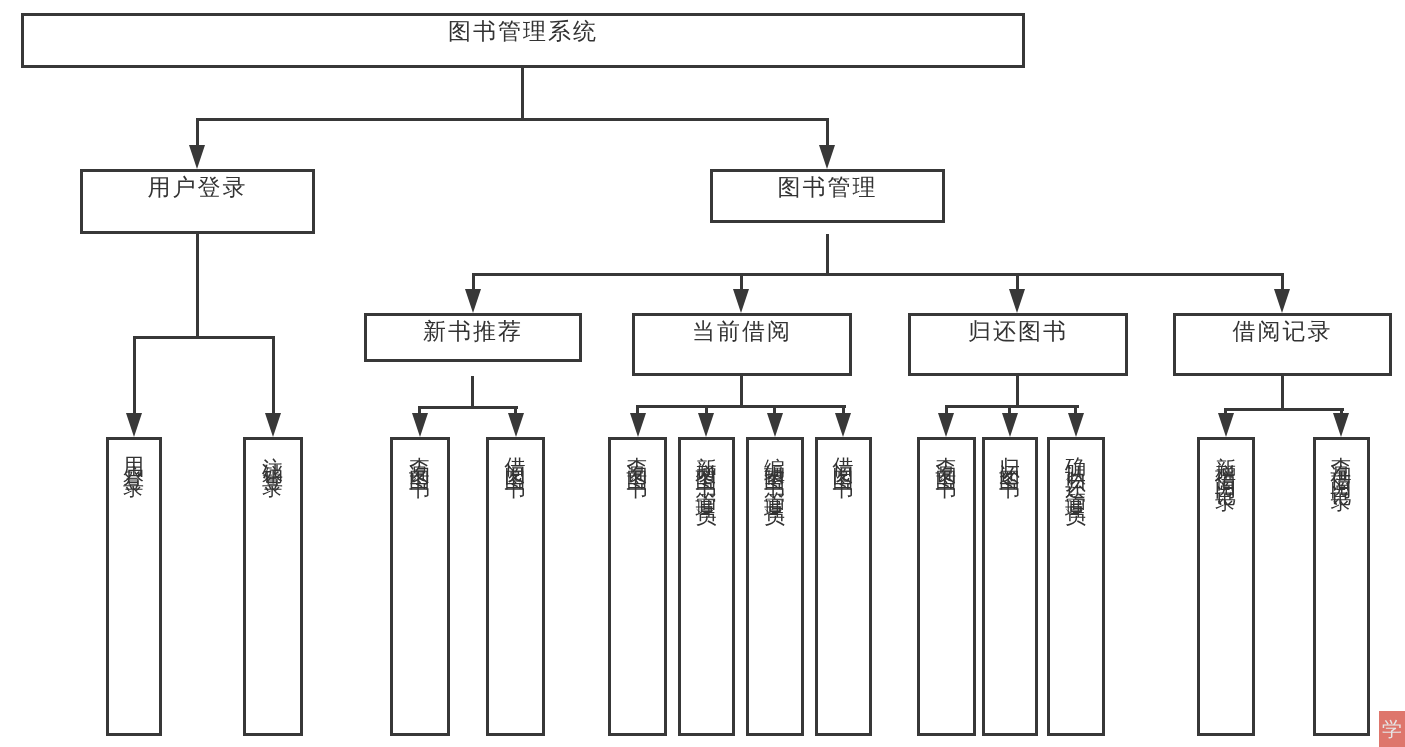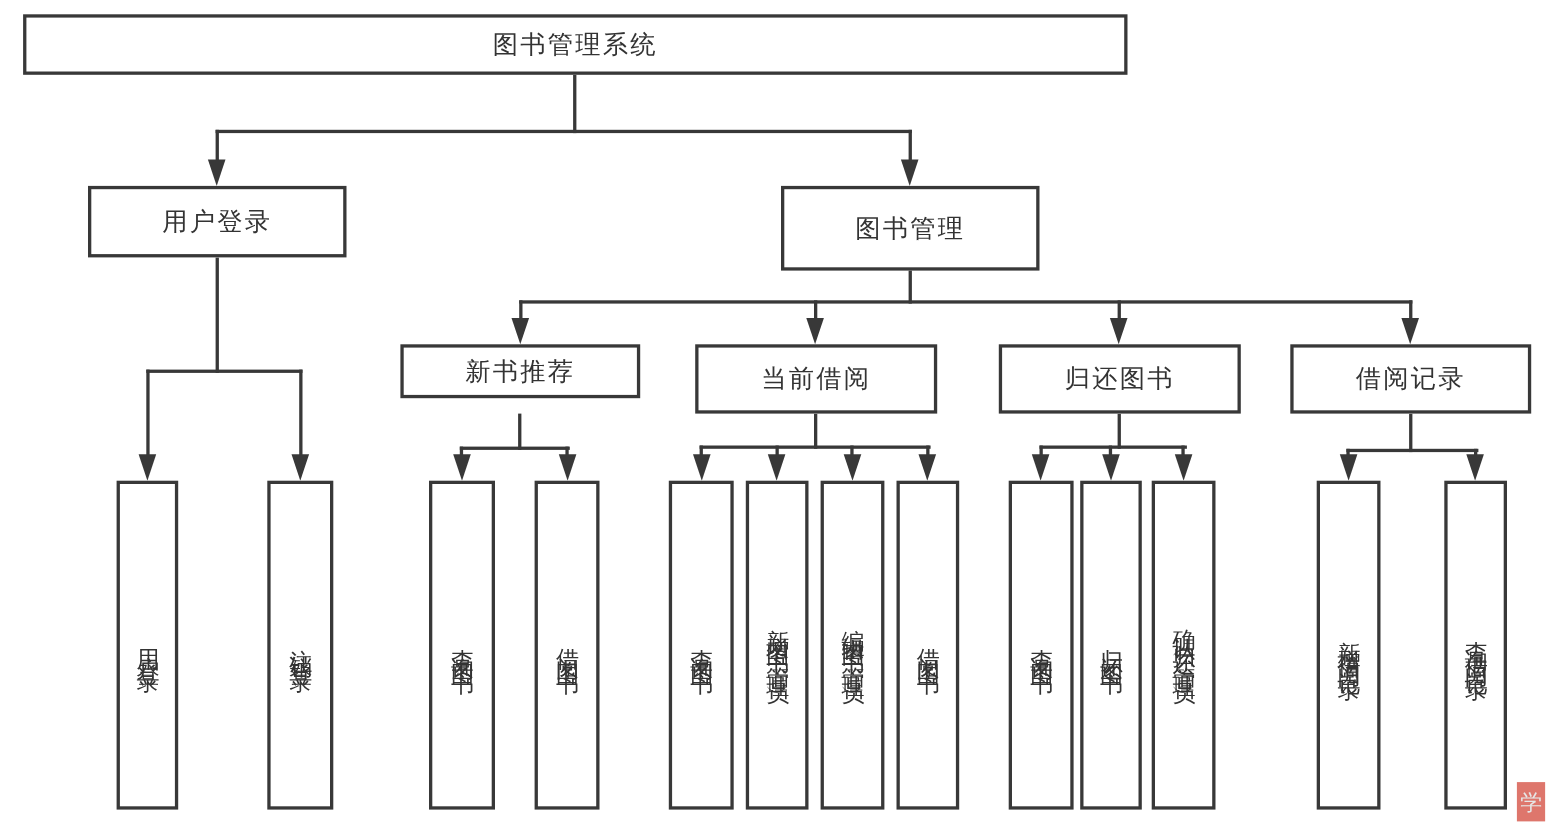--- a/index.html
+++ b/index.html
@@ -10,21 +10,21 @@
     overflow:hidden;
     font-family:"Liberation Sans","DejaVu Sans",sans-serif;
     color:#333333;
   }
   .box{
     position:absolute;
     box-sizing:border-box;
     border:3px solid #383838;
     background:#ffffff;
     display:flex;
-    align-items:center;
+    align-items:flex-start;
     justify-content:center;
     z-index:2;
   }
   .box.h span{
     font-size:23px;
     letter-spacing:2px;
     color:#333333;
     white-space:nowrap;
   }
   .vtext{
@@ -87,21 +87,21 @@
   <div class="line" style="left:521px;top:68px;width:3px;height:53px"></div>
   <div class="line" style="left:196px;top:118px;width:633px;height:3px"></div>
   <div class="line" style="left:196px;top:118px;width:3px;height:30px"></div>
   <div class="arrow" style="left:189px;top:145px"></div>
   <div class="line" style="left:826px;top:118px;width:3px;height:30px"></div>
   <div class="arrow" style="left:819px;top:145px"></div>
 
   <div class="box h" style="left:80px;top:169px;width:235px;height:65px">
     <span>用户登录</span>
   </div>
-  <div class="box h" style="left:710px;top:169px;width:235px;height:77px">
+  <div class="box h" style="left:710px;top:169px;width:235px;height:54px">
     <span>图书管理</span>
   </div>
 
   <div class="line" style="left:196px;top:234px;width:3px;height:105px"></div>
   <div class="line" style="left:133px;top:336px;width:142px;height:3px"></div>
   <div class="line" style="left:133px;top:336px;width:3px;height:79px"></div>
   <div class="arrow" style="left:126px;top:413px"></div>
   <div class="line" style="left:272px;top:336px;width:3px;height:79px"></div>
   <div class="arrow" style="left:265px;top:413px"></div>
 

